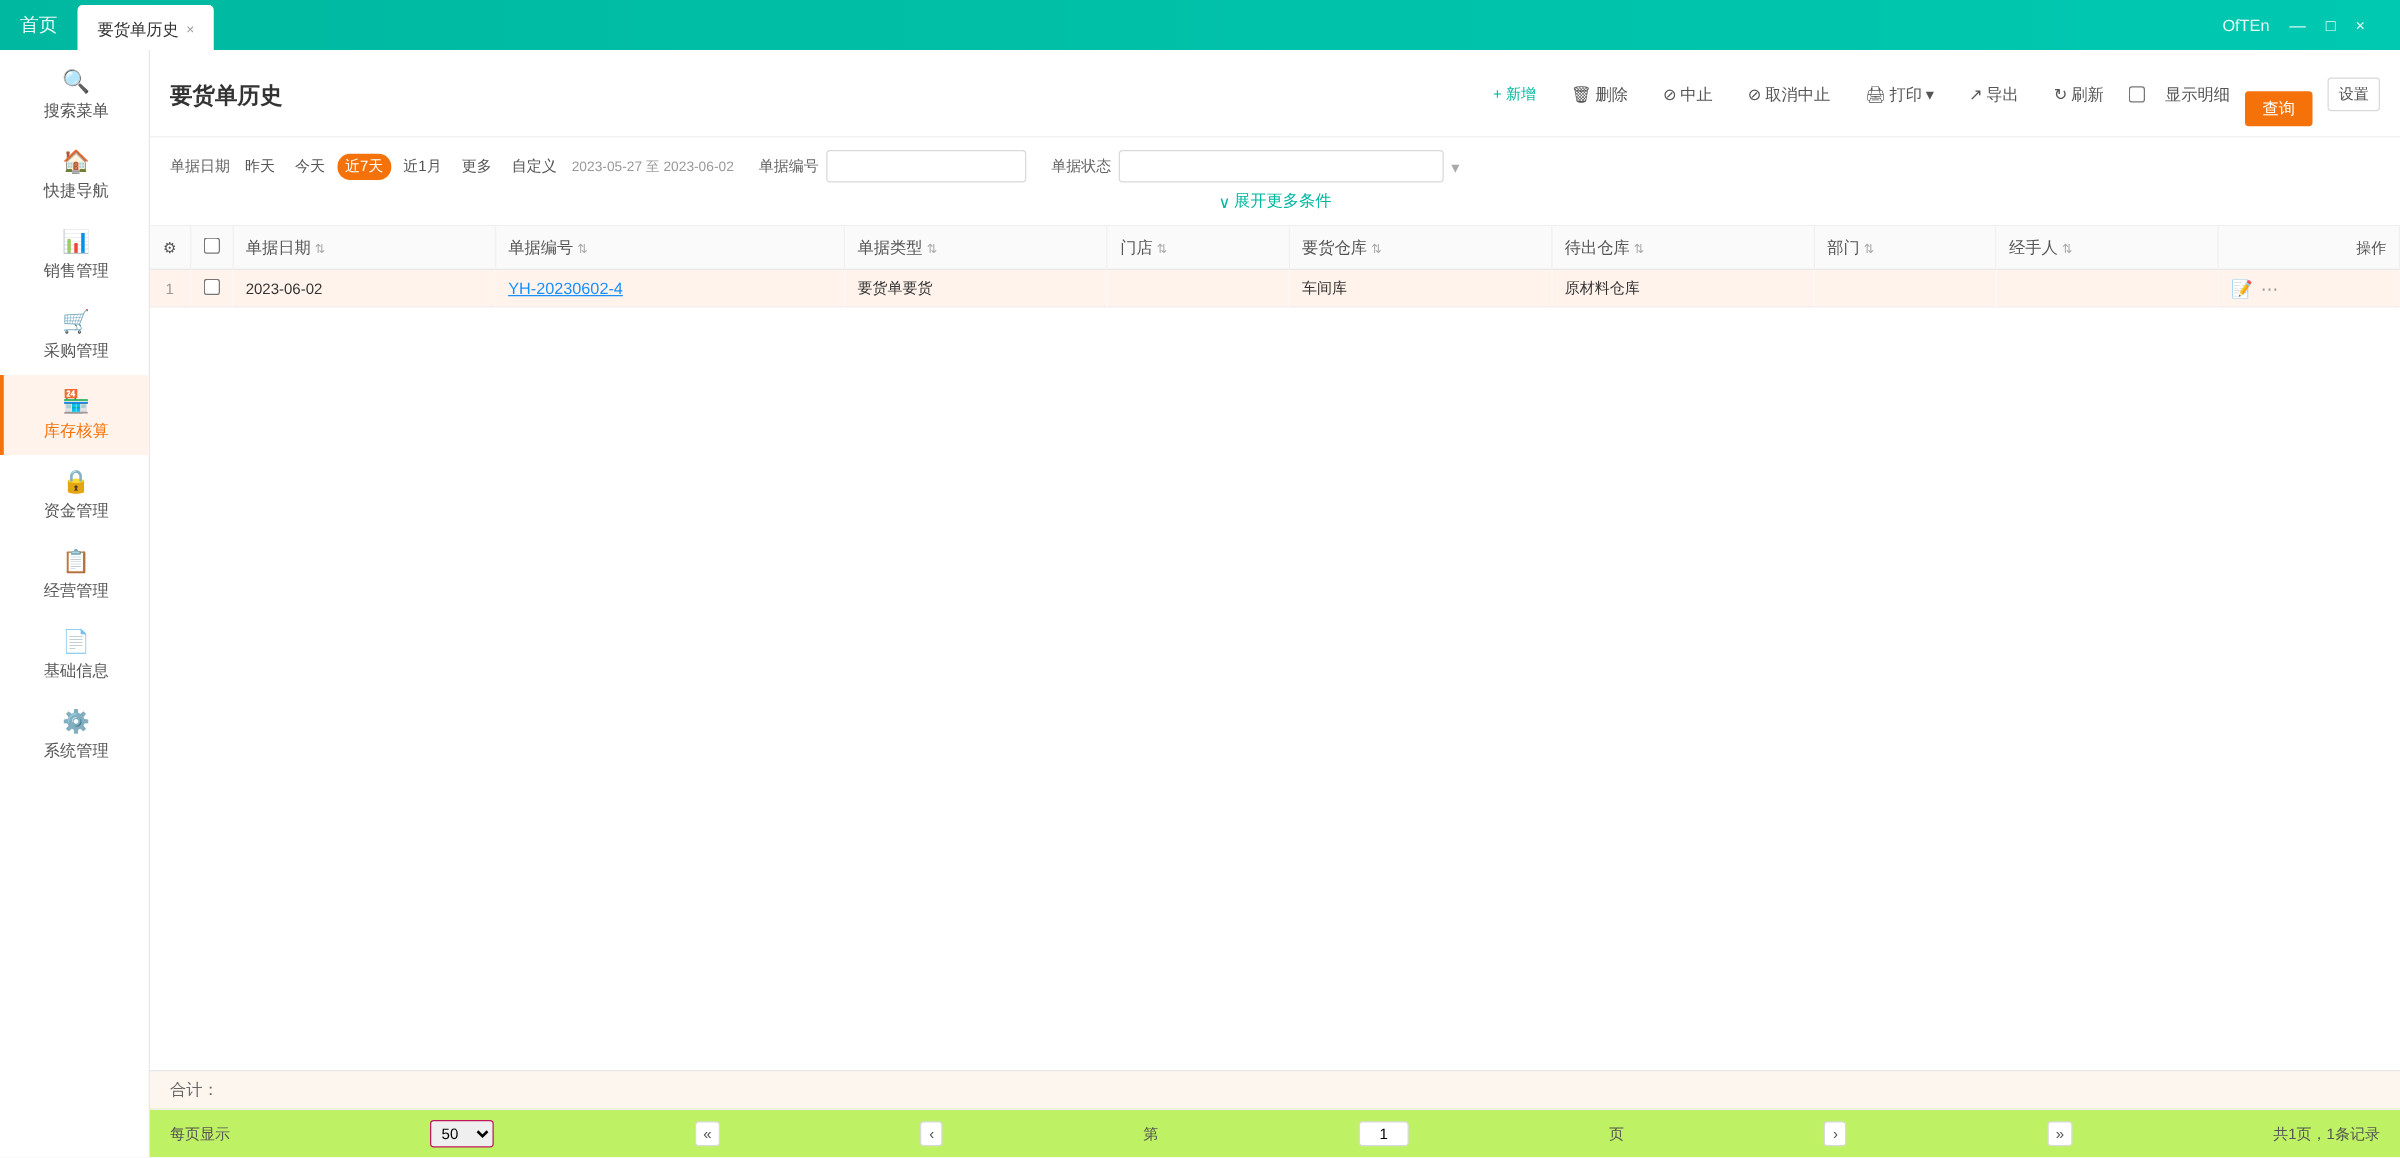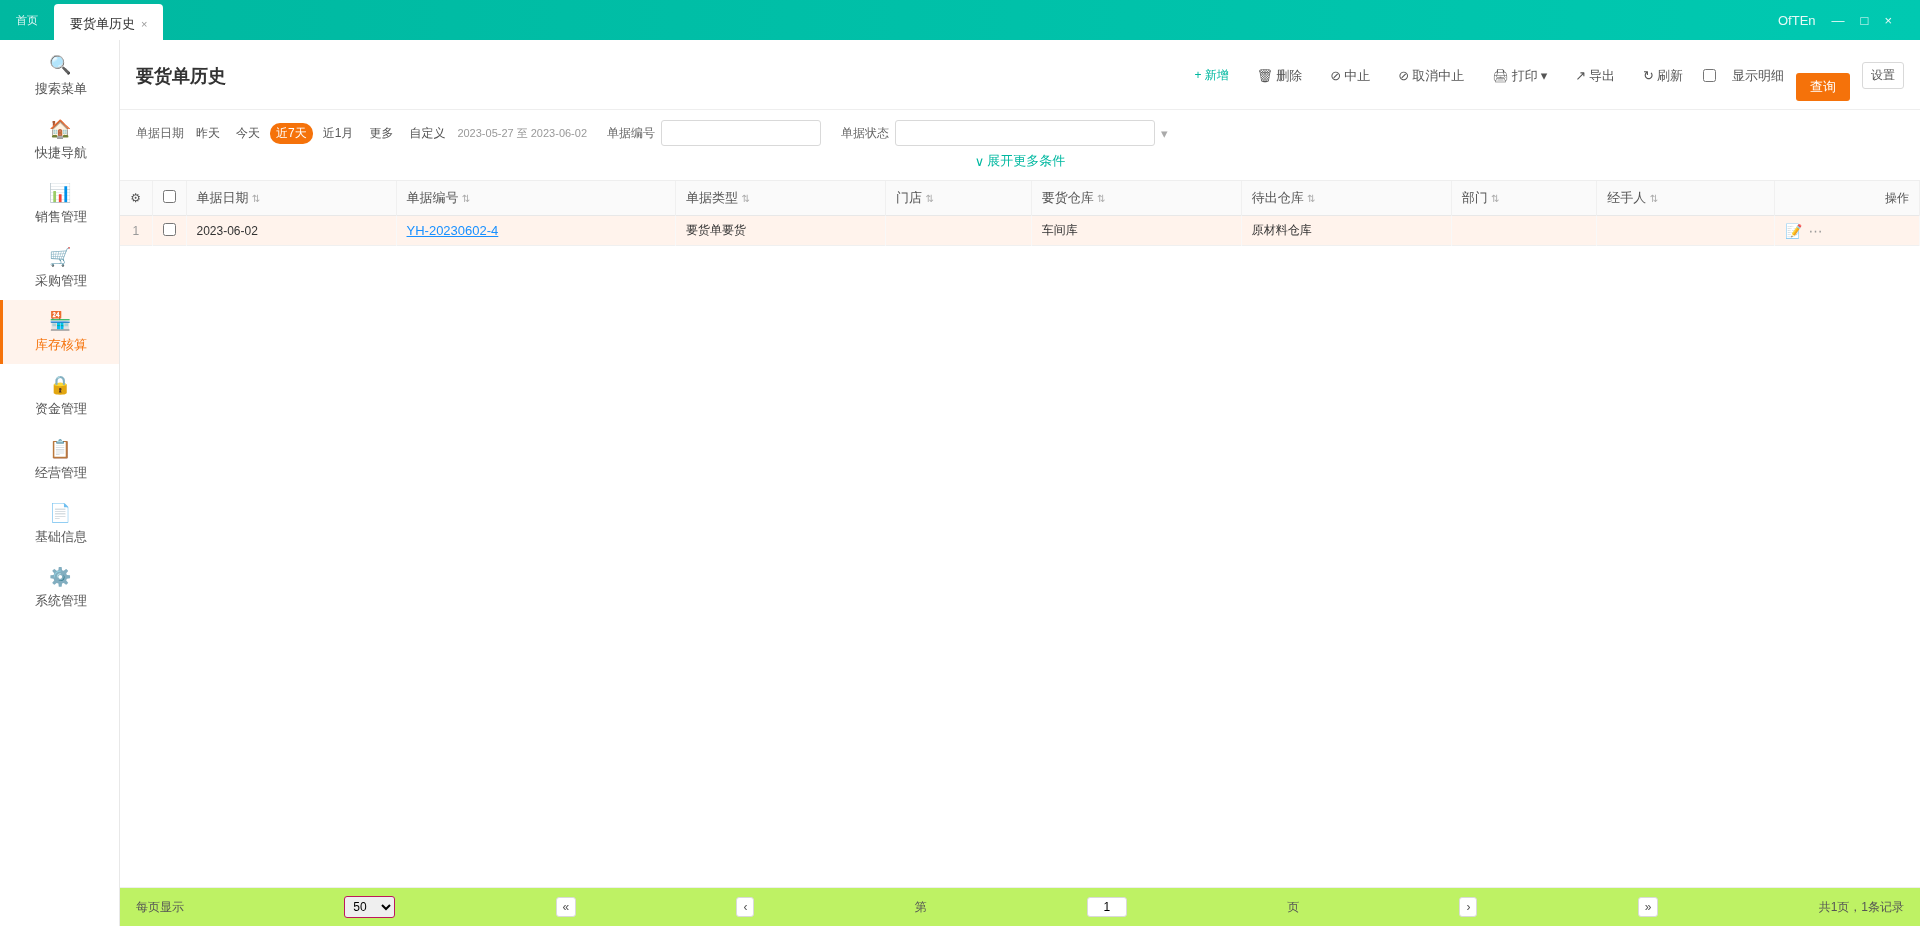--- a/index.html
+++ b/index.html
@@ -280,21 +280,21 @@
     }
     .checkbox-th { width: 32px; text-align: center; }
     .settings-col { width: 32px; text-align: center; }
 
     .top-bar-tab-home {
       display: flex;
       align-items: center;
       padding: 0 16px;
       color: rgba(255,255,255,0.9);
       cursor: pointer;
-      font-size: 11px;
+      font-size: 15px;
       height: 100%;
     }
     .display-detail-btn {
       display: flex;
       align-items: center;
       gap: 16px;
       font-size: 12px;
       color: #555;
       cursor: pointer;
     }
@@ -499,20 +499,23 @@
               <div class="action-btns">
                 <span class="action-icon" title="编辑">📝</span>
                 <span class="action-icon" title="更多">⋯</span>
               </div>
             </td>
           </tr>
         </tbody>
       </table>
     </div>
 
+    <div class="footer-summary">
+      <span>合计：</span>
+    </div>
 
     <div class="pagination-bar">
       <span>每页显示</span>
       <select class="page-size-select">
         <option>10</option>
         <option>20</option>
         <option selected="">50</option>
         <option>100</option>
       </select>
       <button class="page-btn">«</button>

